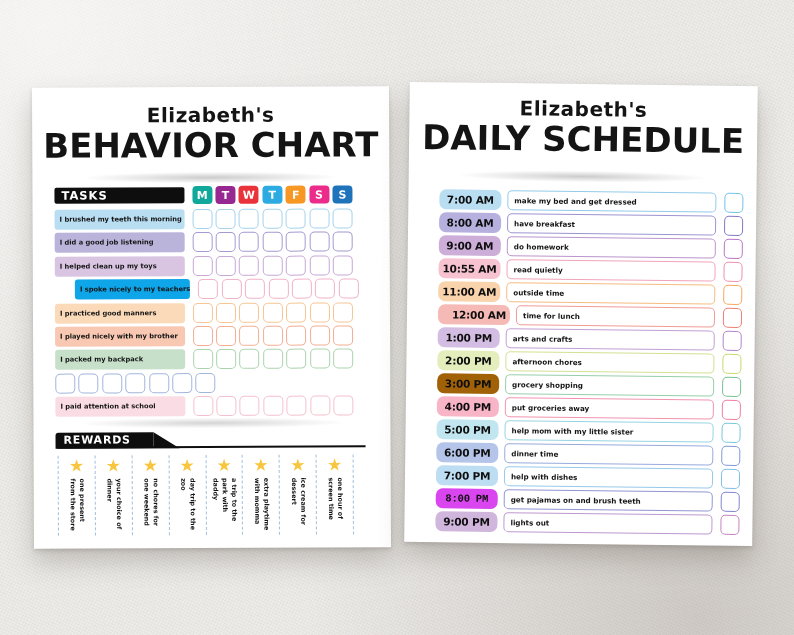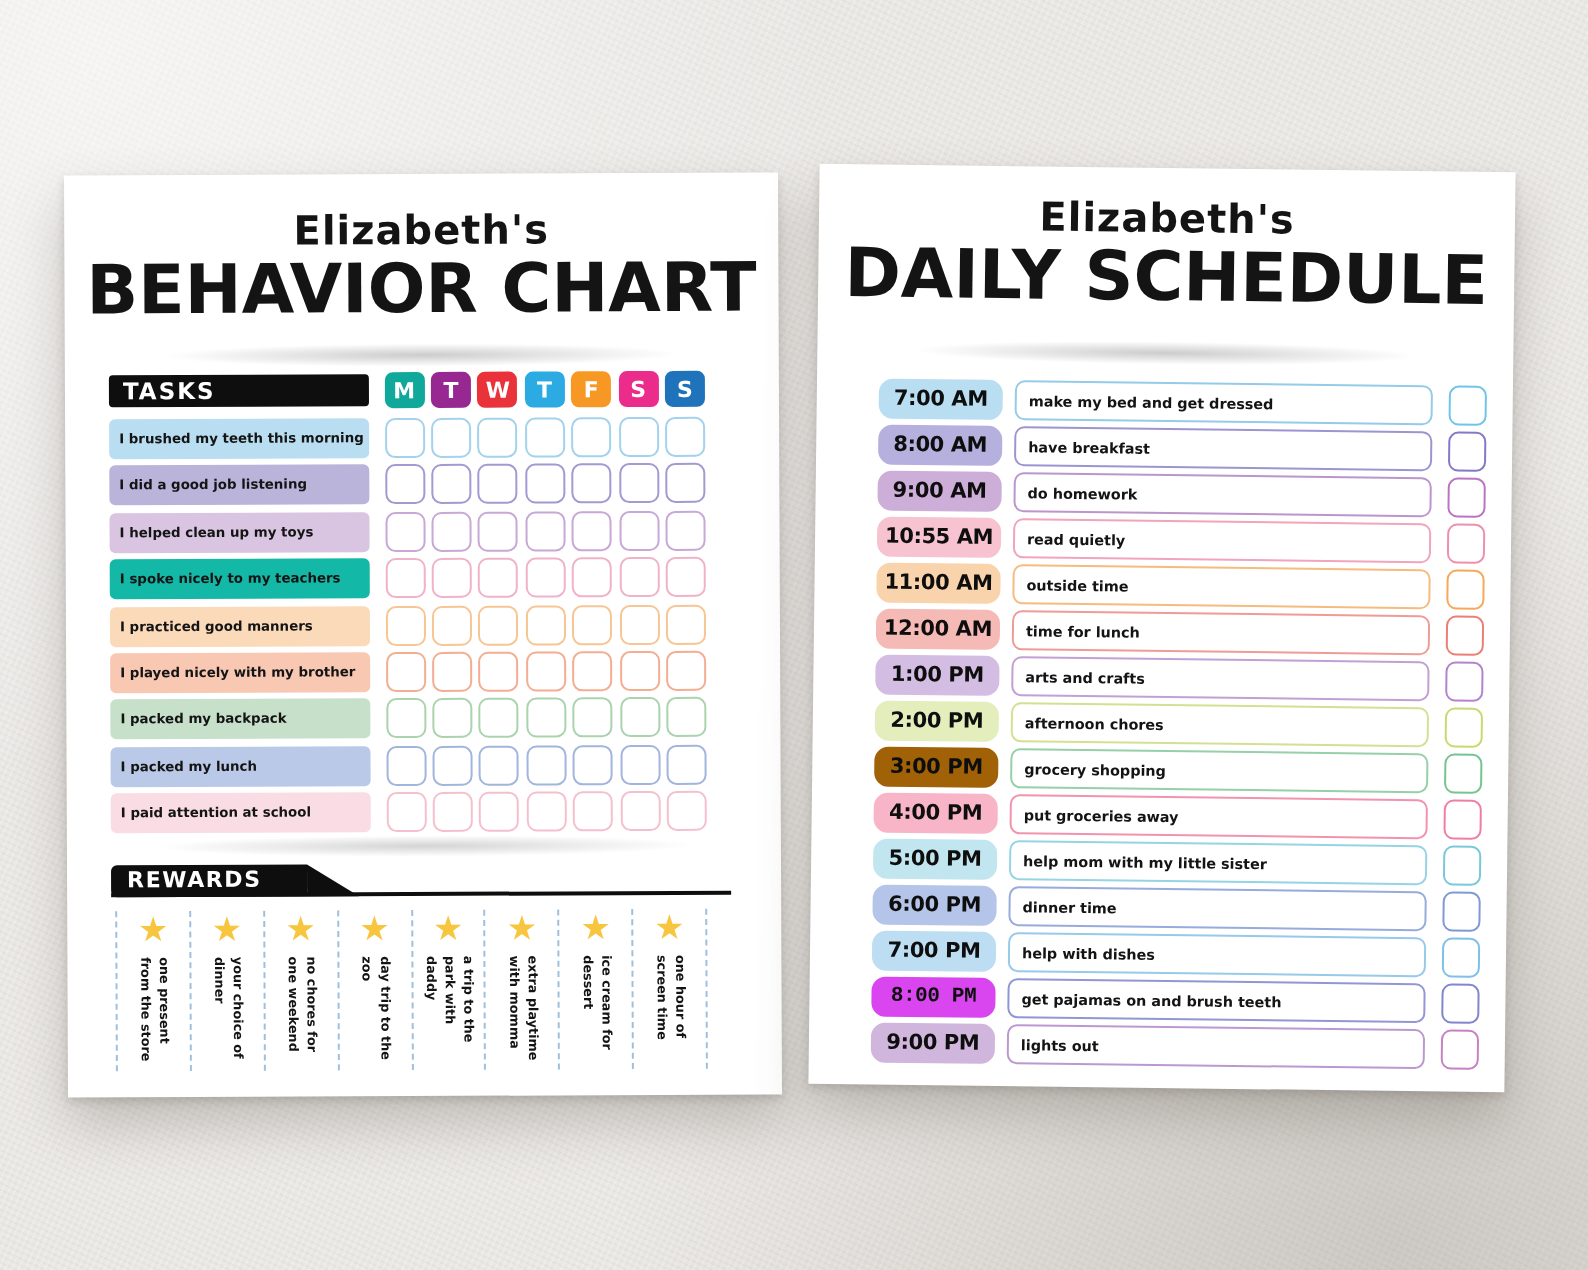--- a/index.html
+++ b/index.html
@@ -149,21 +149,21 @@
               <div class="cb" style="border-color: rgb(199, 168, 214);"></div>
               <div class="cb" style="border-color: rgb(199, 168, 214);"></div>
               <div class="cb" style="border-color: rgb(199, 168, 214);"></div>
               <div class="cb" style="border-color: rgb(199, 168, 214);"></div>
               <div class="cb" style="border-color: rgb(199, 168, 214);"></div>
               <div class="cb" style="border-color: rgb(199, 168, 214);"></div>
               <div class="cb" style="border-color: rgb(199, 168, 214);"></div>
             </div>
           </div>
           <div class="task-row">
-            <div class="task-label" style="background: #14b8a6;">I spoke nicely to my teachers</div>
+            <div class="task-label" style="background: #0ea5e9; margin-left: 20px;">I spoke nicely to my teachers</div>
             <div class="cells">
               <div class="cb" style="border-color: rgb(240, 178, 200);"></div>
               <div class="cb" style="border-color: rgb(240, 178, 200);"></div>
               <div class="cb" style="border-color: rgb(240, 178, 200);"></div>
               <div class="cb" style="border-color: rgb(240, 178, 200);"></div>
               <div class="cb" style="border-color: rgb(240, 178, 200);"></div>
               <div class="cb" style="border-color: rgb(240, 178, 200);"></div>
               <div class="cb" style="border-color: rgb(240, 178, 200);"></div>
             </div>
           </div>
@@ -197,21 +197,20 @@
               <div class="cb" style="border-color: rgb(171, 211, 174);"></div>
               <div class="cb" style="border-color: rgb(171, 211, 174);"></div>
               <div class="cb" style="border-color: rgb(171, 211, 174);"></div>
               <div class="cb" style="border-color: rgb(171, 211, 174);"></div>
               <div class="cb" style="border-color: rgb(171, 211, 174);"></div>
               <div class="cb" style="border-color: rgb(171, 211, 174);"></div>
               <div class="cb" style="border-color: rgb(171, 211, 174);"></div>
             </div>
           </div>
           <div class="task-row">
-            <div class="task-label" style="background: rgb(186, 201, 231);">I packed my lunch</div>
             <div class="cells">
               <div class="cb" style="border-color: rgb(162, 181, 220);"></div>
               <div class="cb" style="border-color: rgb(162, 181, 220);"></div>
               <div class="cb" style="border-color: rgb(162, 181, 220);"></div>
               <div class="cb" style="border-color: rgb(162, 181, 220);"></div>
               <div class="cb" style="border-color: rgb(162, 181, 220);"></div>
               <div class="cb" style="border-color: rgb(162, 181, 220);"></div>
               <div class="cb" style="border-color: rgb(162, 181, 220);"></div>
             </div>
           </div>
@@ -297,21 +296,21 @@
           <div class="badge" style="background: rgb(247, 195, 209);">10:55 AM</div>
           <div class="sbox" style="border-color: rgb(241, 164, 186);">read quietly</div>
           <div class="scheck" style="border-color: rgb(238, 143, 174);"></div>
         </div>
         <div class="srow">
           <div class="badge" style="background: rgb(249, 211, 172);">11:00 AM</div>
           <div class="sbox" style="border-color: rgb(245, 188, 127);">outside time</div>
           <div class="scheck" style="border-color: rgb(244, 169, 92);"></div>
         </div>
         <div class="srow">
-          <div class="badge" style="background: rgb(246, 186, 182);">12:00 AM</div>
+          <div class="badge" style="background: rgb(246, 186, 182); padding-left: 10px;">12:00 AM</div>
           <div class="sbox" style="border-color: rgb(240, 156, 150);">time for lunch</div>
           <div class="scheck" style="border-color: rgb(236, 127, 117);"></div>
         </div>
         <div class="srow">
           <div class="badge" style="background: rgb(212, 189, 227);">1:00 PM</div>
           <div class="sbox" style="border-color: rgb(194, 160, 212);">arts and crafts</div>
           <div class="scheck" style="border-color: rgb(181, 131, 203);"></div>
         </div>
         <div class="srow">
           <div class="badge" style="background: rgb(228, 237, 188);">2:00 PM</div>

